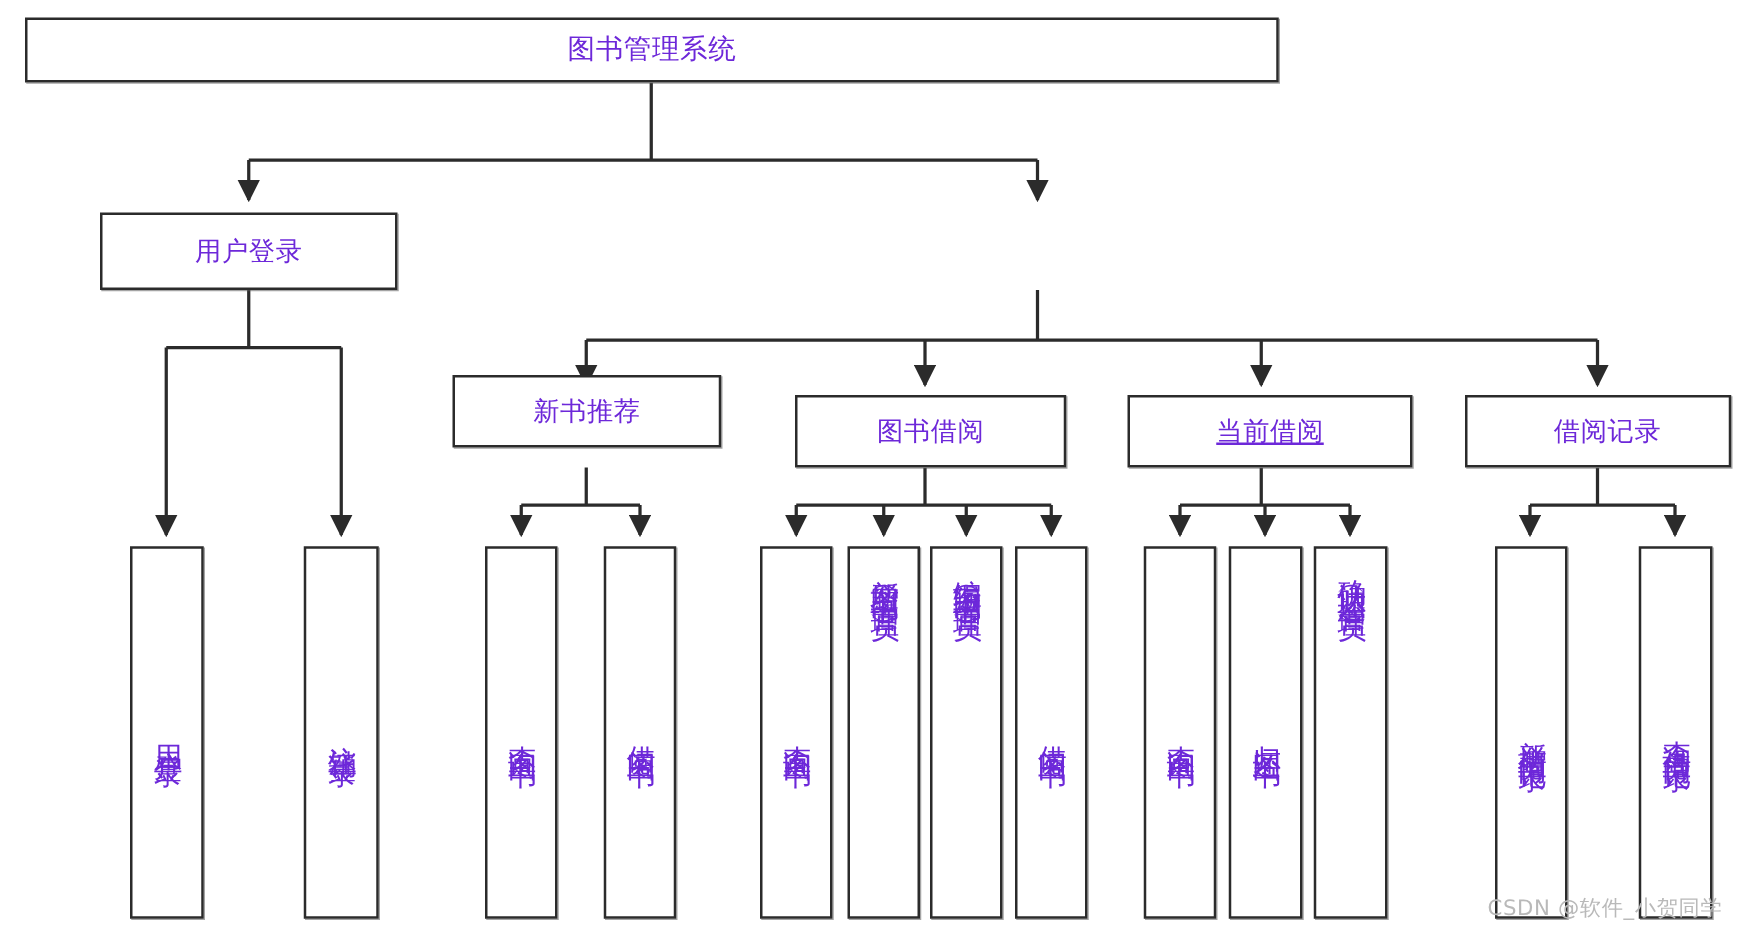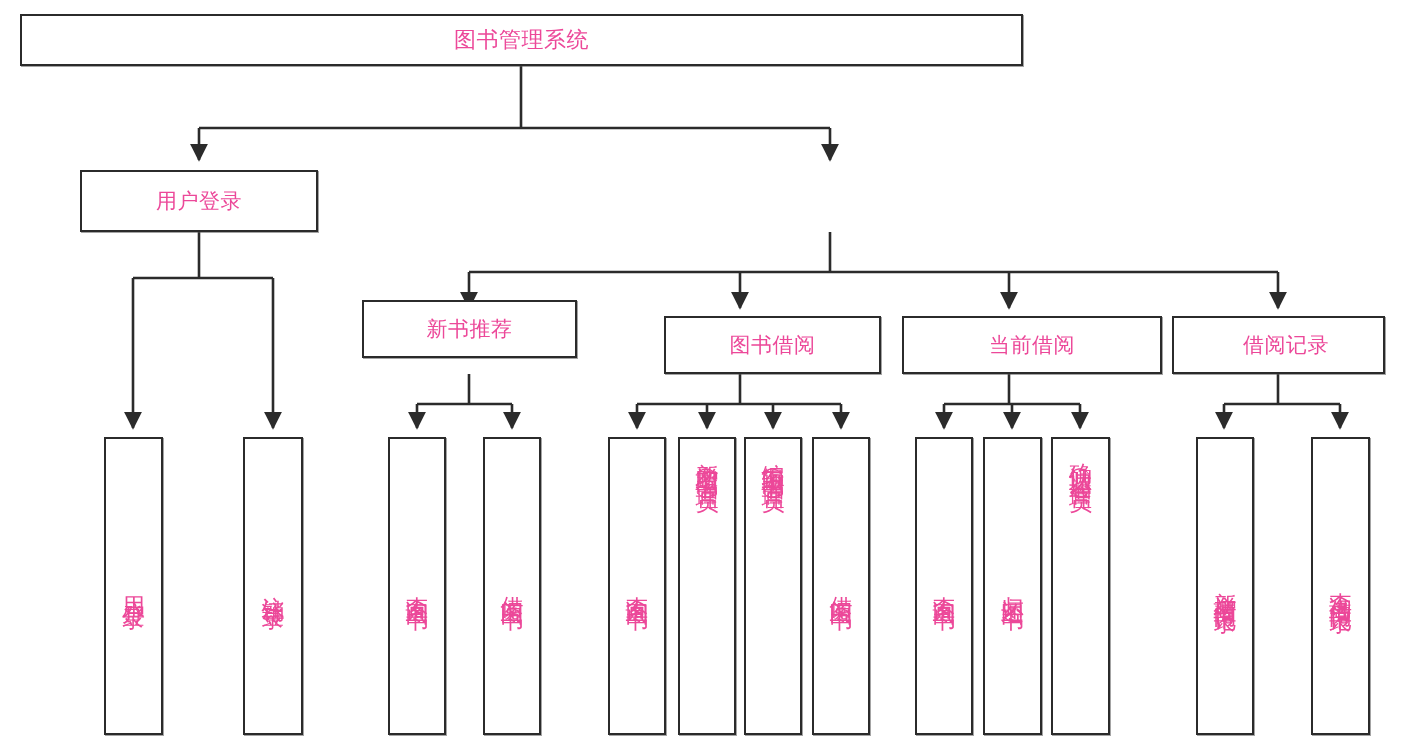--- a/index.html
+++ b/index.html
@@ -25,21 +25,21 @@
     height: 747px;
   }
   .node {
     position: absolute;
     box-sizing: border-box;
     border: 2px solid #2b2b2b;
     background: #ffffff;
     display: flex;
     align-items: center;
     justify-content: center;
-    color: #ec4899;
+    color: #6d28d9;
     box-shadow: 1px 1px 0 rgba(90,90,90,0.55);
   }
   .node .label {
     display: block;
     text-align: center;
     line-height: 1.06;
   }
   
   .node.h .label {
     font-size: 21px;
@@ -136,25 +136,25 @@
 
   <div class="node h" style="left:80px; top:170px; width:238px; height:62px;">
     <span class="label">用户登录</span>
   </div>
 
 
   <div class="node h" style="left:362px; top:300px; width:215px; height:58px;align-items:center;">
     <span class="label">新书推荐</span>
   </div>
 
-  <div class="node h" style="left:664px; top:316px; width:217px; height:58px;">
+  <div class="node h" style="left:636px; top:316px; width:217px; height:58px;">
     <span class="label">图书借阅</span>
   </div>
 
-  <div class="node h" style="left:902px; top:316px; width:260px; height:58px;">
+  <div class="node h" style="left:902px; top:316px; width:228px; height:58px;text-decoration:underline;">
     <span class="label">当前借阅</span>
   </div>
 
   <div class="node h" style="left:1172px; top:316px; width:213px; height:58px;padding-left:15px;">
     <span class="label">借阅记录</span>
   </div>
 
   <div class="node v mid" style="left:104px; top:437px; width:59px; height:298px;">
     <span class="label">用户登录</span>
   </div>
@@ -200,14 +200,15 @@
   </div>
 
   <div class="node v mid" style="left:1196px; top:437px; width:58px; height:298px;">
     <span class="label">新增借阅记录</span>
   </div>
 
   <div class="node v mid" style="left:1311px; top:437px; width:59px; height:298px;">
     <span class="label">查询借阅记录</span>
   </div>
 
+  <div class="watermark" style="left:1190px; top:715px;">CSDN @软件_小贺同学</div>
 
 </div>
 
 </body></html>

